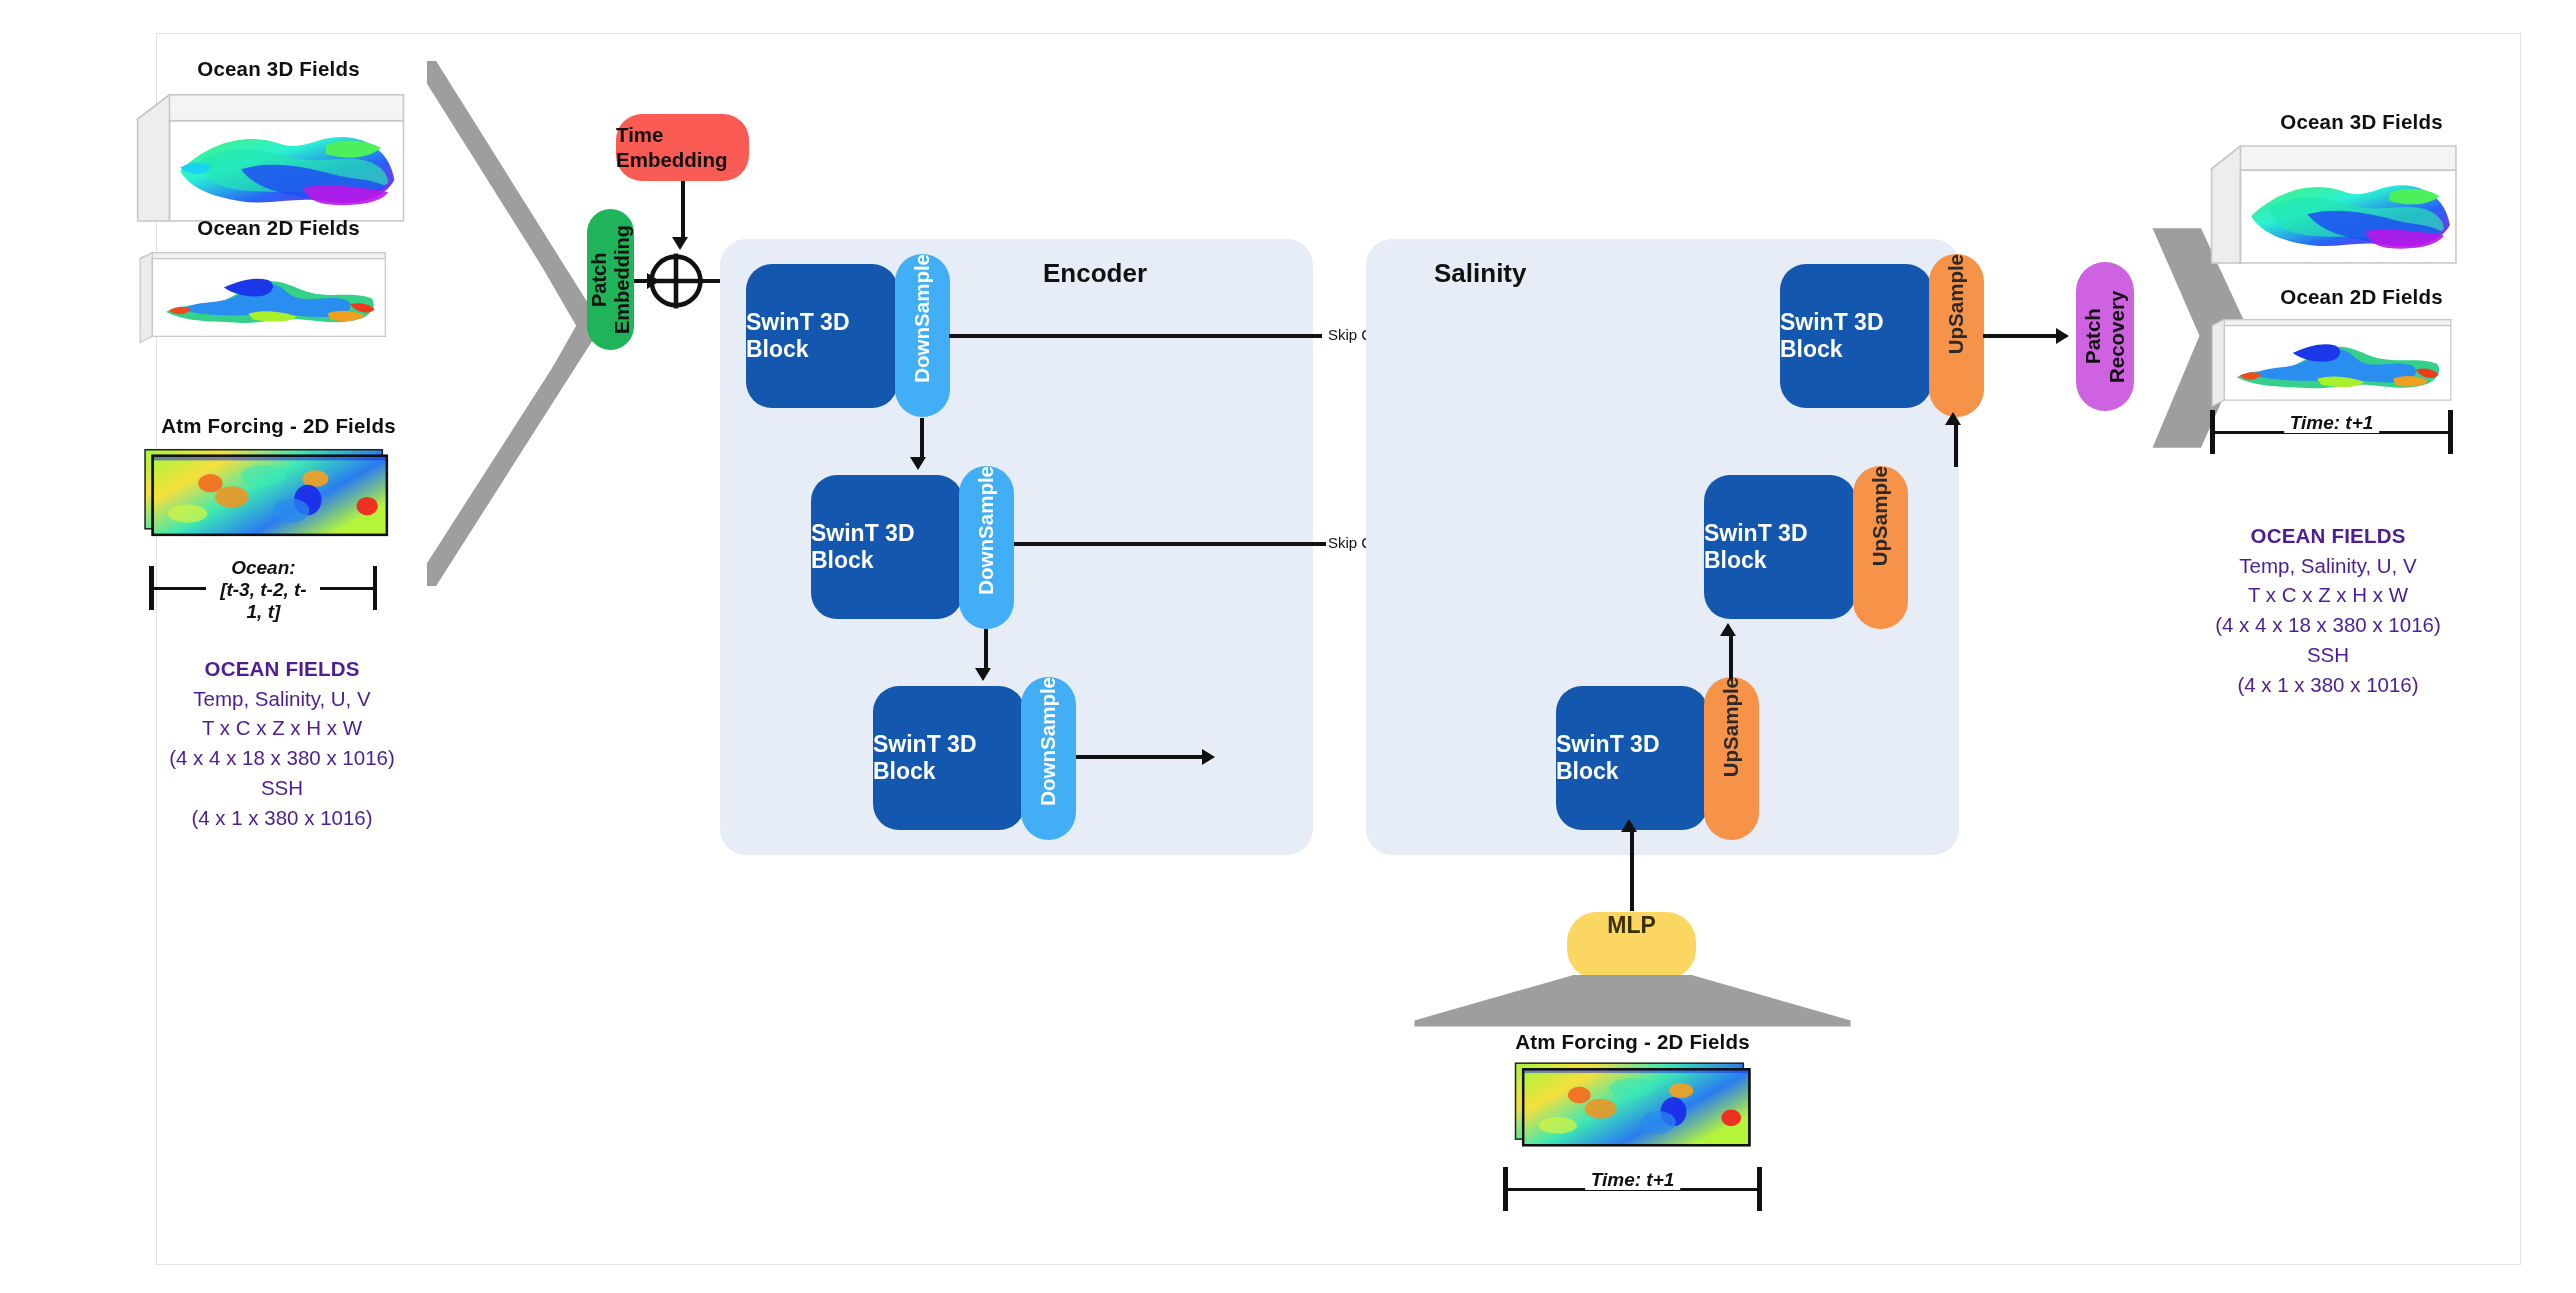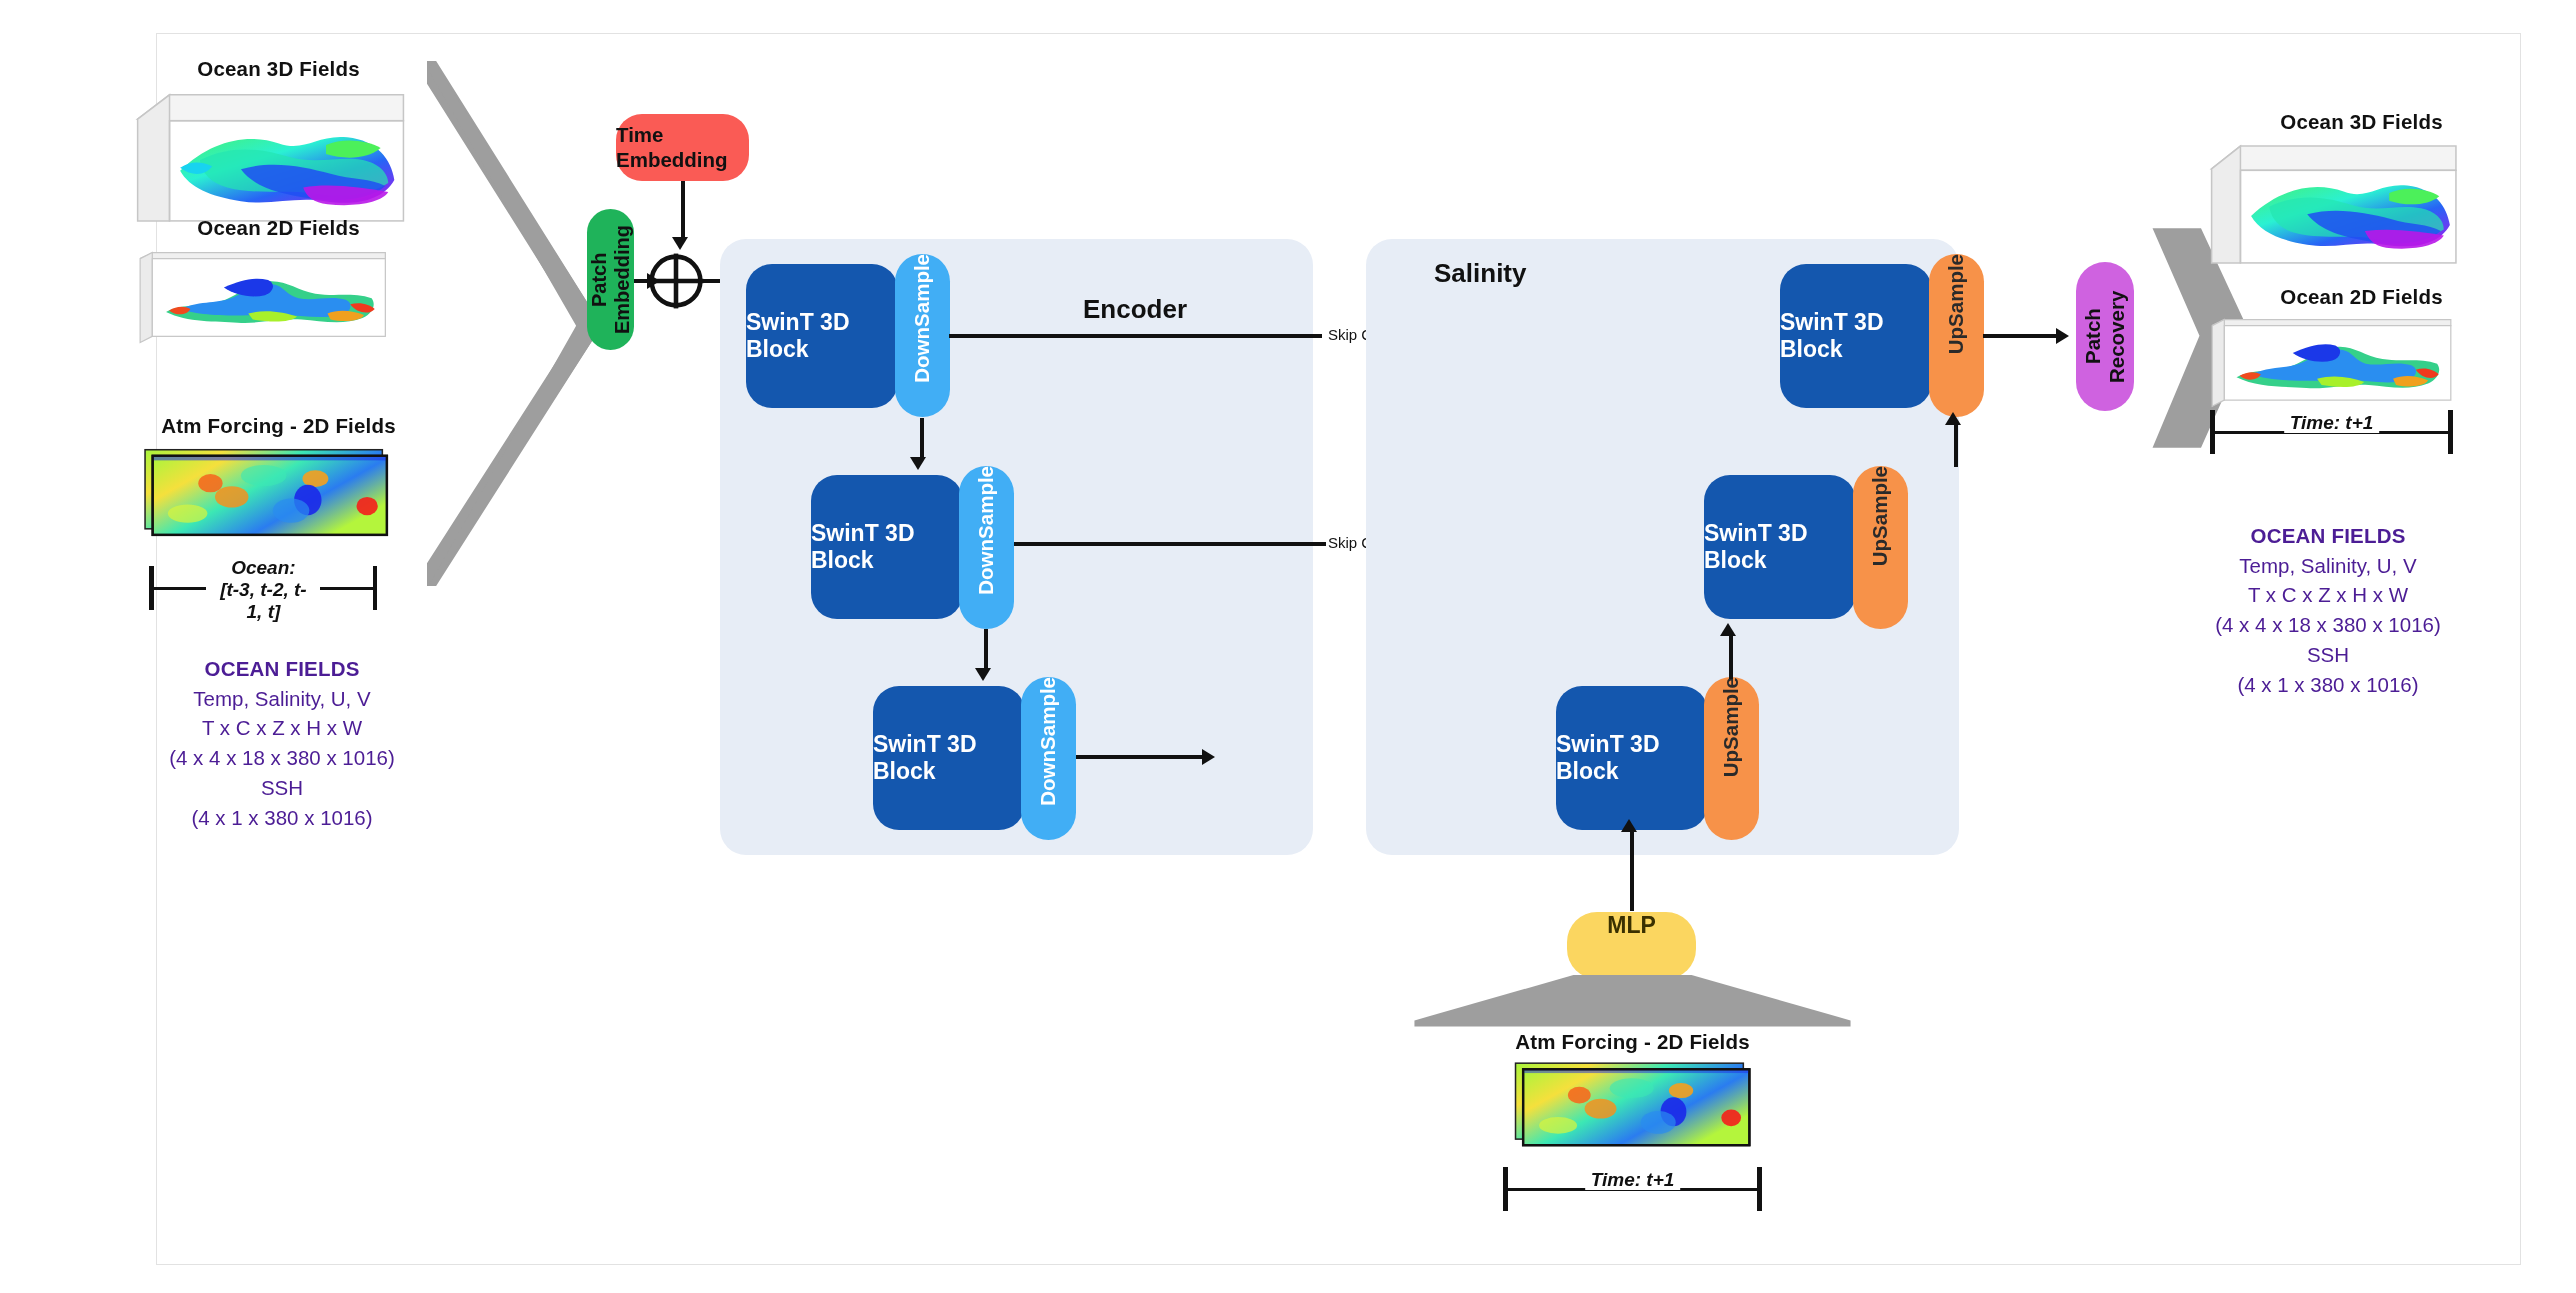--- a/index.html
+++ b/index.html
@@ -167,21 +167,21 @@
   <div class="vline" style="left:524px;top:147px;height:59px;"></div>
   <div class="arrowD" style="left:515px;top:203px;"></div>
 
   <div class="hline" style="left:477px;top:245px;width:23px;"></div>
   <div class="arrowR" style="left:490px;top:239px;"></div>
 
   <div class="hline" style="left:537px;top:245px;width:46px;"></div>
   <div class="arrowR" style="left:573px;top:239px;"></div>
 
   <div class="panel" style="left:563px;top:205px;width:593px;height:616px;"></div>
-  <div class="panel-label" style="left:926px;top:224px;margin-top:36px;">Encoder</div>
+  <div class="panel-label" style="left:886px;top:224px;">Encoder</div>
 
   <div class="node swint" style="left:589px;top:230px;width:152px;height:144px;flex-direction:column;">
     <span>SwinT 3D</span>
     <span>Block</span>
   </div>
   <div class="node down" style="left:738px;top:220px;width:55px;height:163px;">
     <span class="vert">DownSample</span>
   </div>
 
   <div class="node swint" style="left:654px;top:441px;width:152px;height:144px;flex-direction:column;">

